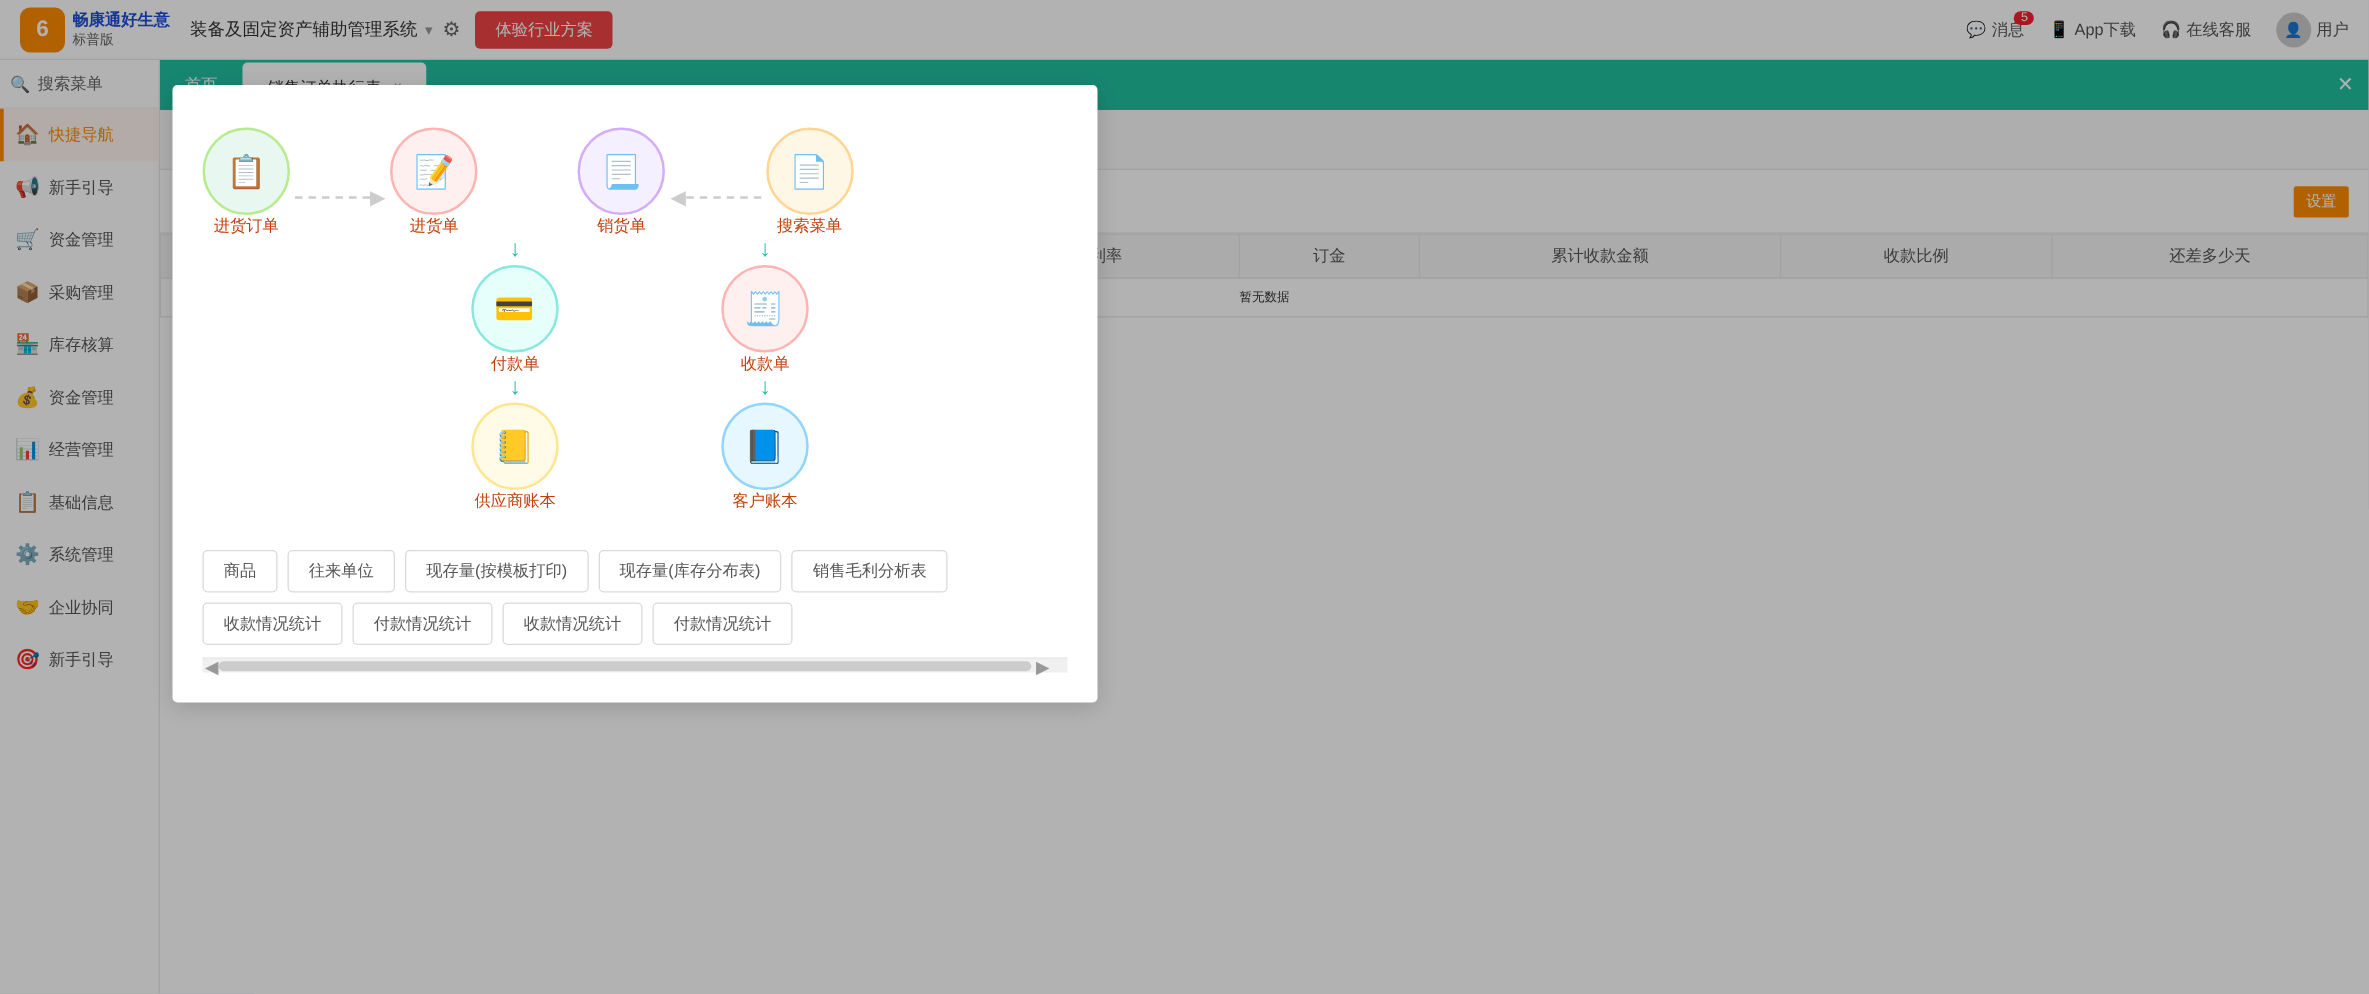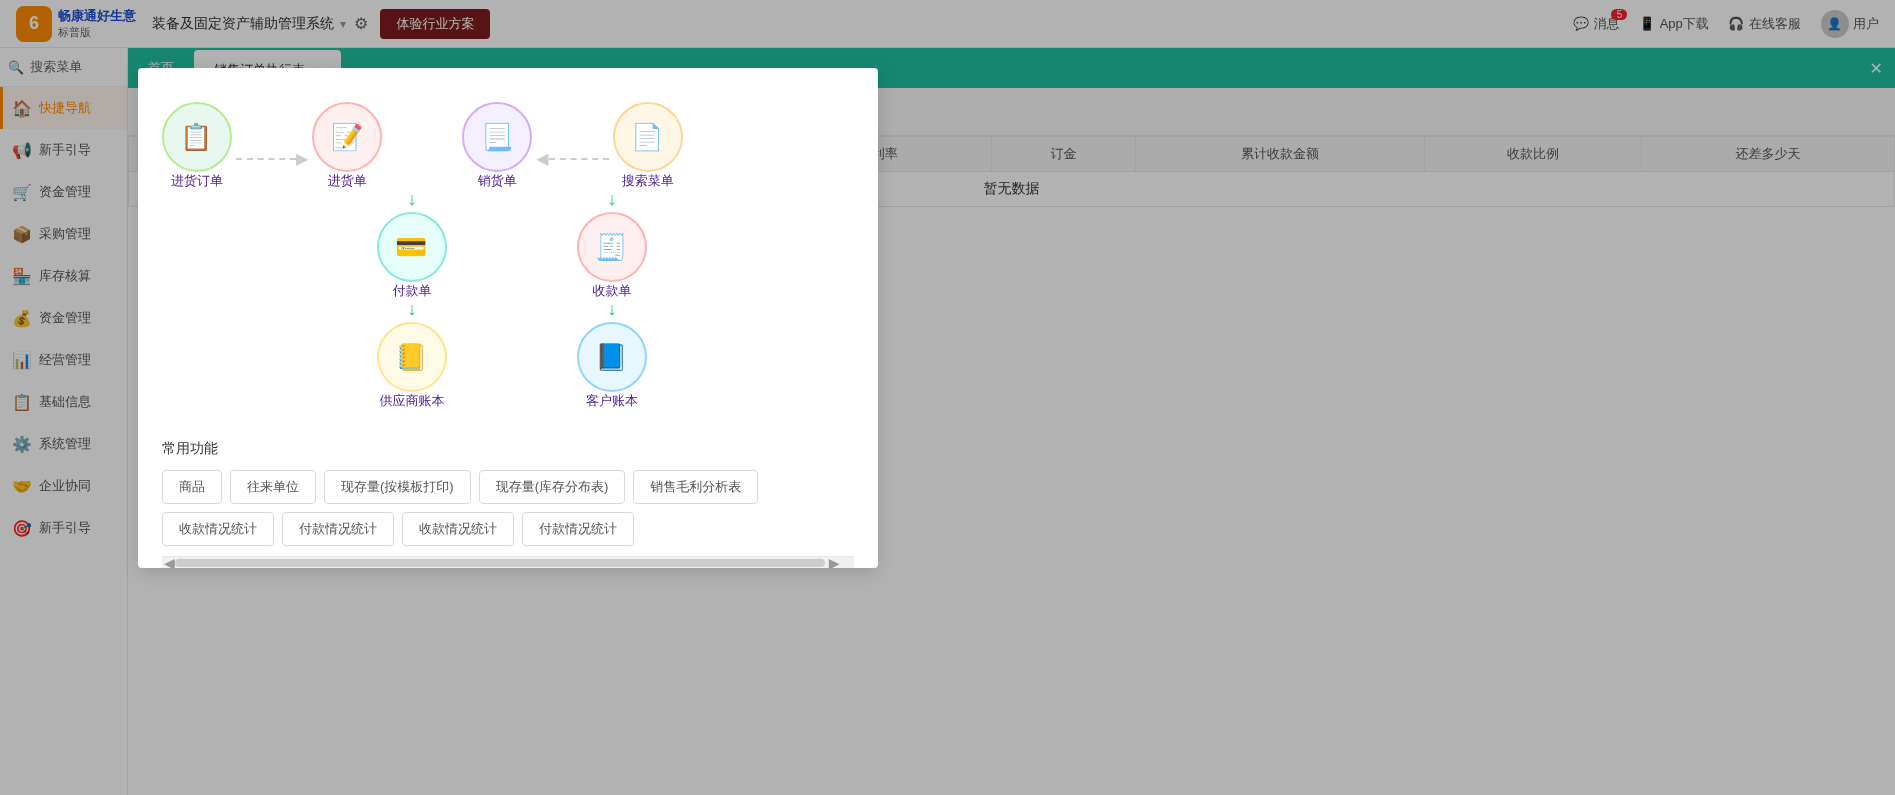--- a/index.html
+++ b/index.html
@@ -13,21 +13,21 @@
     .content-area { flex: 1; display: flex; flex-direction: column; overflow: hidden; }
 
     
     .logo-area { display: flex; align-items: center; gap: 6px; min-width: 120px; }
     .logo-icon { width: 36px; height: 36px; background: #ff8c00; border-radius: 8px; display: flex; align-items: center; justify-content: center; color: white; font-size: 18px; font-weight: bold; }
     .logo-text { font-size: 11px; color: #666; line-height: 1.3; }
     .logo-text .main { font-size: 13px; color: #1d4ed8; font-weight: bold; }
     .system-name { margin-left: 16px; font-size: 14px; color: #333; font-weight: 500; display: flex; align-items: center; gap: 6px; }
     .system-name-arrow { color: #999; font-size: 12px; cursor: pointer; }
     .settings-icon-btn { margin-left: 8px; color: #666; cursor: pointer; font-size: 16px; }
-    .trial-btn { margin-left: 12px; background: #7f1d1d; color: white; border: none; border-radius: 4px; padding: 6px 16px; cursor: pointer; font-size: 13px; }
+    .trial-btn { margin-left: 12px; background: #ef4444; color: white; border: none; border-radius: 4px; padding: 6px 16px; cursor: pointer; font-size: 13px; }
     .top-right { margin-left: auto; display: flex; align-items: center; gap: 20px; }
     .top-right-item { display: flex; align-items: center; gap: 4px; color: #555; cursor: pointer; font-size: 13px; position: relative; }
     .badge { position: absolute; top: -6px; right: -8px; background: #f5222d; color: white; border-radius: 8px; font-size: 10px; padding: 0 4px; min-width: 16px; text-align: center; }
     .user-avatar { width: 28px; height: 28px; background: #ccc; border-radius: 50%; display: flex; align-items: center; justify-content: center; color: white; font-size: 12px; overflow: hidden; }
 
     
     .tab-bar { height: 40px; background: #20c0a0; display: flex; align-items: center; padding: 0 0; flex-shrink: 0; }
     .tab-item { height: 40px; padding: 0 20px; display: flex; align-items: center; cursor: pointer; font-size: 13px; color: rgba(255,255,255,0.85); gap: 6px; }
     .tab-item.home { background: transparent; color: white; }
     .tab-item.active { background: white; color: #333; border-radius: 4px 4px 0 0; margin-top: 4px; }
@@ -49,39 +49,39 @@
     .filter-input { border: 1px solid #d9d9d9; border-radius: 4px; padding: 5px 10px; font-size: 13px; color: #999; width: 160px; display: flex; align-items: center; gap: 6px; cursor: pointer; }
     .filter-select { border: 1px solid #d9d9d9; border-radius: 4px; padding: 5px 10px; font-size: 13px; color: #999; width: 140px; display: flex; align-items: center; justify-content: space-between; cursor: pointer; }
     .search-btn { background: #20c0a0; color: white; border: none; border-radius: 4px; padding: 6px 18px; cursor: pointer; font-size: 13px; }
     .more-filter { color: #ff8c00; font-size: 13px; cursor: pointer; }
     .settings-filter-btn { background: #ff8c00; color: white; border: none; border-radius: 2px; padding: 4px 10px; cursor: pointer; font-size: 12px; }
 
     
     .table-area { flex: 1; overflow: auto; background: white; }
     .data-table { width: 100%; border-collapse: collapse; min-width: 900px; }
     .data-table th { background: #f5f5f5; border: 1px solid #e8e8e8; padding: 8px 12px; font-size: 13px; font-weight: 500; color: #555; white-space: nowrap; }
-    .data-table td { border: 1px solid #e8e8e8; padding: 8px 12px; font-size: 14px; color: #333; }
+    .data-table td { border: 1px solid #e8e8e8; padding: 8px 12px; font-size: 10px; color: #333; }
     .no-data { text-align: center; padding: 60px; color: #999; font-size: 14px; }
 
     
     .modal-overlay { position: fixed; top: 0; left: 0; right: 0; bottom: 0; background: rgba(0,0,0,0.3); z-index: 100; display: flex; align-items: flex-start; justify-content: flex-start; }
     .modal-box { background: white; margin-top: 68px; margin-left: 138px; width: 740px; max-height: 500px; border-radius: 4px; box-shadow: 0 4px 20px rgba(0,0,0,0.15); overflow-y: auto; padding: 24px; position: relative; }
 
     
     .flow-section { padding: 10px 0 20px; }
     .flow-circle { width: 70px; height: 70px; border-radius: 50%; display: flex; align-items: center; justify-content: center; font-size: 28px; }
     .flow-circle.green { background: #e8f8f0; color: #52c41a; border: 2px solid #b7eb8f; }
     .flow-circle.pink { background: #fff0f0; color: #f5222d; border: 2px solid #ffb3b3; }
     .flow-circle.purple { background: #f5f0ff; color: #722ed1; border: 2px solid #d3adf7; }
     .flow-circle.orange { background: #fff7e6; color: #fa8c16; border: 2px solid #ffd591; }
     .flow-circle.teal { background: #e6fffb; color: #13c2c2; border: 2px solid #87e8de; }
     .flow-circle.red { background: #fff0f0; color: #f5222d; border: 2px solid #ffb3b3; }
     .flow-circle.gold { background: #fffbe6; color: #fa8c16; border: 2px solid #ffe58f; }
     .flow-circle.blue { background: #e6f7ff; color: #1890ff; border: 2px solid #91d5ff; }
-    .flow-label { font-size: 13px; color: #4c1d95; text-align: center; }
+    .flow-label { font-size: 13px; color: #c2410c; text-align: center; }
 
     
     .common-section { padding: 10px 0; }
     .common-title { font-size: 14px; color: #333; font-weight: 500; margin-bottom: 12px; }
     .common-btns { display: flex; flex-wrap: wrap; gap: 8px; }
     .common-btn { border: 1px solid #d9d9d9; border-radius: 4px; padding: 7px 16px; font-size: 13px; color: #555; cursor: pointer; background: white; }
 
     
     .modal-scrollbar { height: 12px; background: #f0f0f0; border-top: 1px solid #e8e8e8; display: flex; align-items: center; padding: 0 2px; }
     .modal-scrollbar-inner { height: 8px; background: #ccc; border-radius: 4px; width: 650px; cursor: pointer; }
@@ -211,20 +211,35 @@
         <div class="toolbar-btn">
           <span>📤</span>
           <span>导出</span>
         </div>
         <div class="toolbar-btn">
           <span>🔄</span>
           <span>刷新</span>
         </div>
       </div>
 
+      <div class="filter-bar">
+        <div class="filter-input">
+          <span style="color:#ccc;">yyyy-mm-dd</span>
+          <span style="margin-left:auto;">📅</span>
+        </div>
+        <div class="filter-select">
+          <span style="color:#999;">单据状态</span>
+          <span>▾</span>
+        </div>
+        <button class="search-btn">查询</button>
+        <span class="more-filter">更多条件</span>
+        <div style="margin-left:auto;">
+          <button class="settings-filter-btn">设置</button>
+        </div>
+      </div>
 
       <div class="table-area">
         <table class="data-table">
           <thead id="table-head">
               <tr>
                 <th>品</th>
                 <th>商品</th>
                 <th>金额</th>
                 <th>预估毛利</th>
                 <th>预估毛利率</th>
@@ -347,21 +362,20 @@
           <div class="flow-col" style="min-width:120px;">
             <div class="flow-circle blue">
               <span style="font-size:26px;">📘</span>
             </div>
             <div class="flow-label">客户账本</div>
           </div>
         </div>
       </div>
 
       <div class="common-section">
-        <div class="common-title">常用功能</div>
         <div class="common-btns" id="common-btns">
             <button class="common-btn">商品</button>
             <button class="common-btn">往来单位</button>
             <button class="common-btn">现存量(按模板打印)</button>
             <button class="common-btn">现存量(库存分布表)</button>
             <button class="common-btn">销售毛利分析表</button>
             <button class="common-btn">收款情况统计</button>
             <button class="common-btn">付款情况统计</button>
             <button class="common-btn">收款情况统计</button>
             <button class="common-btn">付款情况统计</button>

